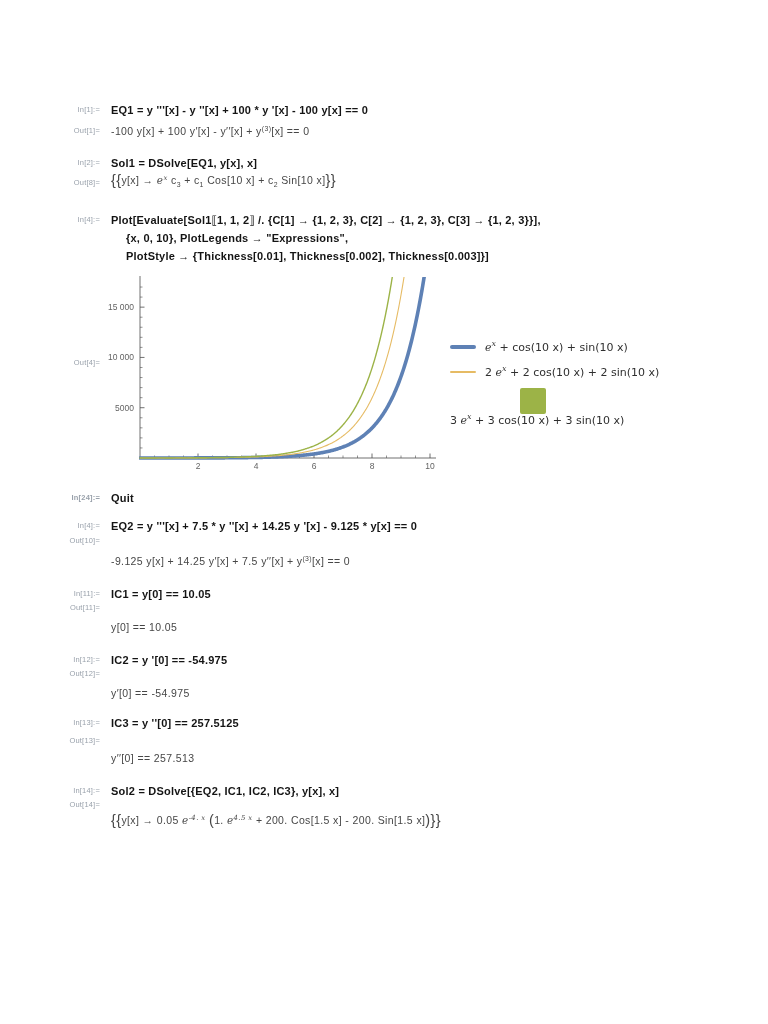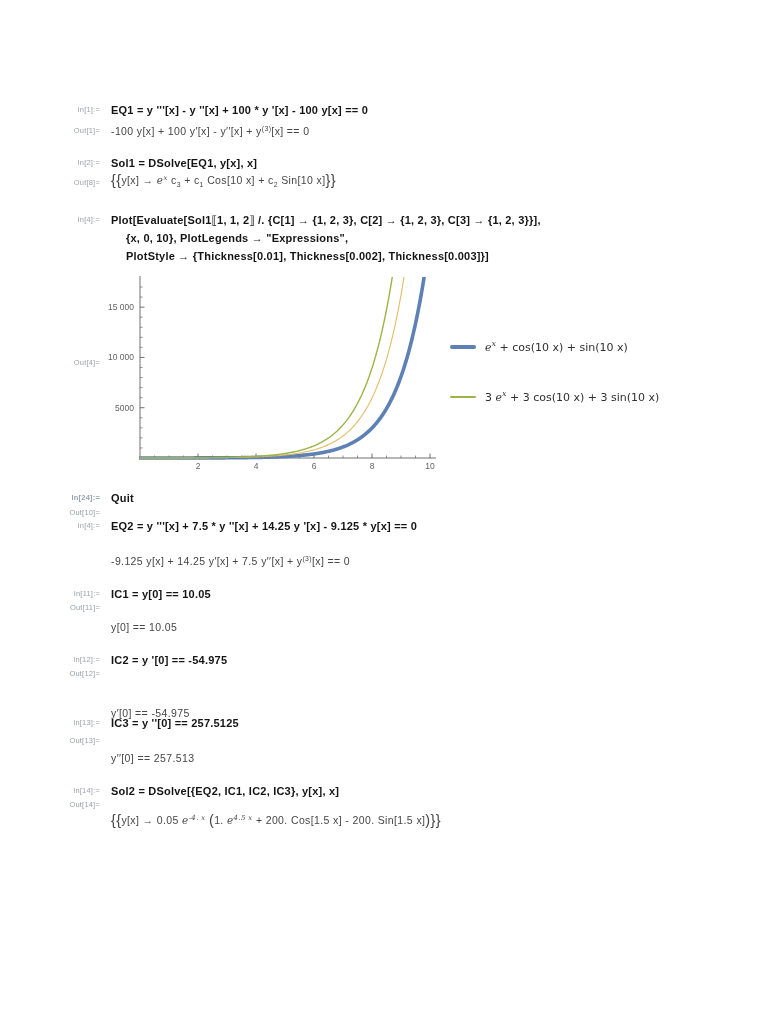--- a/index.html
+++ b/index.html
@@ -37,30 +37,30 @@
       <div class="cell-content input" style="top: 154px;"><div class="code-line"><span class="sg-t">Sol1 = DSolve[EQ1, y[x], x]</span></div></div>
       <div class="cell-label" style="top: 178px;">Out[8]=</div>
       <div class="cell-content output" style="top: 172px;"><div class="code-line"><span class="sg-big">{{</span><span class="sg-t">y[x] → </span><span class="sg-i">e</span><sup class="sg-isup">x</sup><span class="sg-t"> c</span><sub class="sg-sub">3</sub><span class="sg-t"> + c</span><sub class="sg-sub">1</sub><span class="sg-t"> Cos[10 x] + c</span><sub class="sg-sub">2</sub><span class="sg-t"> Sin[10 x]</span><span class="sg-big">}}</span></div></div>
       <div class="cell-label" style="top: 215px;">In[4]:=</div>
       <div class="cell-content input" style="top: 211px;"><div class="code-line"><span class="sg-t">Plot[Evaluate[Sol1⟦1, 1, 2⟧ /. {C[1] → {1, 2, 3}, C[2] → {1, 2, 3}, C[3] → {1, 2, 3}}],</span></div><div class="code-line indent"><span class="sg-t">{x, 0, 10}, PlotLegends → "Expressions",</span></div><div class="code-line indent"><span class="sg-t">PlotStyle → {Thickness[0.01], Thickness[0.002], Thickness[0.003]}]</span></div></div>
       <div class="cell-label" style="top: 358px; text-align: right;">Out[4]=</div>
       <div class="cell-label" style="top: 493px; font-weight: bold;">In[24]:=</div>
       <div class="cell-content input" style="top: 489px;"><div class="code-line"><span class="sg-t">Quit</span></div></div>
       <div class="cell-label" style="top: 521px;">In[4]:=</div>
       <div class="cell-content input" style="top: 517px;"><div class="code-line"><span class="sg-t">EQ2 = y '''[x] + 7.5 * y ''[x] + 14.25 y '[x] - 9.125 * y[x] == 0</span></div></div>
-      <div class="cell-label" style="top: 508px;">Out[10]=</div>
+      <div class="cell-label" style="top: 536px;">Out[10]=</div>
       <div class="cell-content output" style="top: 553px;"><div class="code-line"><span class="sg-t">-9.125 y[x] + 14.25 y′[x] + 7.5 y′′[x] + y</span><sup class="sg-sup">(3)</sup><span class="sg-t">[x] == 0</span></div></div>
       <div class="cell-label" style="top: 589px;">In[11]:=</div>
       <div class="cell-content input" style="top: 585px;"><div class="code-line"><span class="sg-t">IC1 = y[0] == 10.05</span></div></div>
       <div class="cell-label" style="top: 603px;">Out[11]=</div>
       <div class="cell-content output" style="top: 619px;"><div class="code-line"><span class="sg-t">y[0] == 10.05</span></div></div>
       <div class="cell-label" style="top: 655px;">In[12]:=</div>
       <div class="cell-content input" style="top: 651px;"><div class="code-line"><span class="sg-t">IC2 = y '[0] == -54.975</span></div></div>
       <div class="cell-label" style="top: 669px;">Out[12]=</div>
-      <div class="cell-content output" style="top: 685px; margin-top: 20px;"><div class="code-line"><span class="sg-t">y′[0] == -54.975</span></div></div>
+      <div class="cell-content output" style="top: 685px;"><div class="code-line"><span class="sg-t">y′[0] == -54.975</span></div></div>
       <div class="cell-label" style="top: 718px;">In[13]:=</div>
       <div class="cell-content input" style="top: 714px;"><div class="code-line"><span class="sg-t">IC3 = y ''[0] == 257.5125</span></div></div>
       <div class="cell-label" style="top: 736px;">Out[13]=</div>
       <div class="cell-content output" style="top: 750px;"><div class="code-line"><span class="sg-t">y′′[0] == 257.513</span></div></div>
       <div class="cell-label" style="top: 786px;">In[14]:=</div>
       <div class="cell-content input" style="top: 782px;"><div class="code-line"><span class="sg-t">Sol2 = DSolve[{EQ2, IC1, IC2, IC3}, y[x], x]</span></div></div>
       <div class="cell-label" style="top: 800px;">Out[14]=</div>
       <div class="cell-content output" style="top: 812px;"><div class="code-line"><span class="sg-big">{{</span><span class="sg-t">y[x] → 0.05 </span><span class="sg-i">e</span><sup class="sg-isup">-4. x</sup><span class="sg-t"> </span><span class="sg-big">(</span><span class="sg-t">1. </span><span class="sg-i">e</span><sup class="sg-isup">4.5 x</sup><span class="sg-t"> + 200. Cos[1.5 x] - 200. Sin[1.5 x]</span><span class="sg-big">)</span><span class="sg-big">}}</span></div></div>
     </div>
 <div id="plot-wrap"><svg width="360" height="205">
@@ -118,17 +118,21 @@
         <g clip-path="url(#plotclip)">
           <path d="M50.00 184.98 L50.58 184.98 L51.16 184.98 L51.74 184.98 L52.32 184.97 L52.90 184.97 L53.48 184.98 L54.06 184.98 L54.64 184.98 L55.22 184.98 L55.80 184.98 L56.38 184.99 L56.96 184.99 L57.54 184.99 L58.12 184.99 L58.70 184.99 L59.28 185.00 L59.86 185.00 L60.44 185.00 L61.02 185.00 L61.60 185.00 L62.18 185.00 L62.76 185.00 L63.34 185.00 L63.92 184.99 L64.50 184.99 L65.08 184.99 L65.66 184.98 L66.24 184.98 L66.82 184.98 L67.40 184.97 L67.98 184.97 L68.56 184.97 L69.14 184.97 L69.72 184.97 L70.30 184.97 L70.88 184.97 L71.46 184.97 L72.04 184.97 L72.62 184.97 L73.20 184.97 L73.78 184.97 L74.36 184.97 L74.94 184.98 L75.52 184.98 L76.10 184.98 L76.68 184.98 L77.26 184.98 L77.84 184.99 L78.42 184.99 L79.00 184.99 L79.58 184.99 L80.16 184.99 L80.74 184.98 L81.32 184.98 L81.90 184.98 L82.48 184.98 L83.06 184.97 L83.64 184.97 L84.22 184.97 L84.80 184.96 L85.38 184.96 L85.96 184.96 L86.54 184.95 L87.12 184.95 L87.70 184.95 L88.28 184.95 L88.86 184.95 L89.44 184.95 L90.02 184.95 L90.60 184.95 L91.18 184.95 L91.76 184.95 L92.34 184.95 L92.92 184.95 L93.50 184.96 L94.08 184.96 L94.66 184.96 L95.24 184.96 L95.82 184.96 L96.40 184.96 L96.98 184.96 L97.56 184.96 L98.14 184.96 L98.72 184.96 L99.30 184.96 L99.88 184.95 L100.46 184.95 L101.04 184.95 L101.62 184.94 L102.20 184.94 L102.78 184.94 L103.36 184.93 L103.94 184.93 L104.52 184.92 L105.10 184.92 L105.68 184.92 L106.26 184.92 L106.84 184.91 L107.42 184.91 L108.00 184.91 L108.58 184.91 L109.16 184.91 L109.74 184.91 L110.32 184.91 L110.90 184.91 L111.48 184.92 L112.06 184.92 L112.64 184.92 L113.22 184.92 L113.80 184.92 L114.38 184.92 L114.96 184.92 L115.54 184.92 L116.12 184.92 L116.70 184.91 L117.28 184.91 L117.86 184.91 L118.44 184.90 L119.02 184.90 L119.60 184.89 L120.18 184.89 L120.76 184.88 L121.34 184.88 L121.92 184.87 L122.50 184.87 L123.08 184.86 L123.66 184.86 L124.24 184.86 L124.82 184.85 L125.40 184.85 L125.98 184.85 L126.56 184.85 L127.14 184.85 L127.72 184.84 L128.30 184.84 L128.88 184.84 L129.46 184.84 L130.04 184.84 L130.62 184.84 L131.20 184.84 L131.78 184.84 L132.36 184.84 L132.94 184.84 L133.52 184.83 L134.10 184.83 L134.68 184.83 L135.26 184.82 L135.84 184.82 L136.42 184.81 L137.00 184.81 L137.58 184.80 L138.16 184.79 L138.74 184.79 L139.32 184.78 L139.90 184.77 L140.48 184.76 L141.06 184.76 L141.64 184.75 L142.22 184.75 L142.80 184.74 L143.38 184.73 L143.96 184.73 L144.54 184.72 L145.12 184.72 L145.70 184.72 L146.28 184.71 L146.86 184.71 L147.44 184.71 L148.02 184.71 L148.60 184.70 L149.18 184.70 L149.76 184.69 L150.34 184.69 L150.92 184.69 L151.50 184.68 L152.08 184.67 L152.66 184.67 L153.24 184.66 L153.82 184.65 L154.40 184.64 L154.98 184.63 L155.56 184.62 L156.14 184.61 L156.72 184.60 L157.30 184.59 L157.88 184.58 L158.46 184.57 L159.04 184.56 L159.62 184.55 L160.20 184.54 L160.78 184.53 L161.36 184.52 L161.94 184.51 L162.52 184.50 L163.10 184.49 L163.68 184.48 L164.26 184.47 L164.84 184.47 L165.42 184.46 L166.00 184.45 L166.58 184.44 L167.16 184.43 L167.74 184.42 L168.32 184.41 L168.90 184.40 L169.48 184.39 L170.06 184.38 L170.64 184.37 L171.22 184.36 L171.80 184.34 L172.38 184.33 L172.96 184.31 L173.54 184.30 L174.12 184.28 L174.70 184.26 L175.28 184.24 L175.86 184.23 L176.44 184.21 L177.02 184.19 L177.60 184.17 L178.18 184.15 L178.76 184.13 L179.34 184.12 L179.92 184.10 L180.50 184.08 L181.08 184.06 L181.66 184.05 L182.24 184.03 L182.82 184.01 L183.40 183.99 L183.98 183.98 L184.56 183.96 L185.14 183.94 L185.72 183.92 L186.30 183.90 L186.88 183.88 L187.46 183.86 L188.04 183.84 L188.62 183.82 L189.20 183.79 L189.78 183.77 L190.36 183.74 L190.94 183.71 L191.52 183.69 L192.10 183.66 L192.68 183.63 L193.26 183.60 L193.84 183.56 L194.42 183.53 L195.00 183.50 L195.58 183.47 L196.16 183.44 L196.74 183.40 L197.32 183.37 L197.90 183.34 L198.48 183.30 L199.06 183.27 L199.64 183.24 L200.22 183.20 L200.80 183.17 L201.38 183.13 L201.96 183.10 L202.54 183.06 L203.12 183.03 L203.70 182.99 L204.28 182.95 L204.86 182.91 L205.44 182.87 L206.02 182.83 L206.60 182.79 L207.18 182.74 L207.76 182.70 L208.34 182.65 L208.92 182.60 L209.50 182.55 L210.08 182.50 L210.66 182.44 L211.24 182.39 L211.82 182.33 L212.40 182.28 L212.98 182.22 L213.56 182.16 L214.14 182.10 L214.72 182.04 L215.30 181.98 L215.88 181.92 L216.46 181.86 L217.04 181.79 L217.62 181.73 L218.20 181.67 L218.78 181.60 L219.36 181.54 L219.94 181.47 L220.52 181.40 L221.10 181.33 L221.68 181.26 L222.26 181.19 L222.84 181.11 L223.42 181.03 L224.00 180.96 L224.58 180.87 L225.16 180.79 L225.74 180.71 L226.32 180.62 L226.90 180.53 L227.48 180.44 L228.06 180.34 L228.64 180.24 L229.22 180.15 L229.80 180.05 L230.38 179.94 L230.96 179.84 L231.54 179.73 L232.12 179.62 L232.70 179.51 L233.28 179.40 L233.86 179.29 L234.44 179.17 L235.02 179.05 L235.60 178.93 L236.18 178.81 L236.76 178.69 L237.34 178.57 L237.92 178.44 L238.50 178.31 L239.08 178.18 L239.66 178.04 L240.24 177.90 L240.82 177.76 L241.40 177.62 L241.98 177.47 L242.56 177.32 L243.14 177.16 L243.72 177.01 L244.30 176.84 L244.88 176.68 L245.46 176.51 L246.04 176.33 L246.62 176.16 L247.20 175.98 L247.78 175.79 L248.36 175.60 L248.94 175.41 L249.52 175.21 L250.10 175.01 L250.68 174.81 L251.26 174.60 L251.84 174.39 L252.42 174.18 L253.00 173.96 L253.58 173.73 L254.16 173.51 L254.74 173.28 L255.32 173.04 L255.90 172.81 L256.48 172.56 L257.06 172.31 L257.64 172.06 L258.22 171.80 L258.80 171.54 L259.38 171.27 L259.96 170.99 L260.54 170.71 L261.12 170.42 L261.70 170.13 L262.28 169.83 L262.86 169.52 L263.44 169.20 L264.02 168.88 L264.60 168.56 L265.18 168.22 L265.76 167.88 L266.34 167.53 L266.92 167.17 L267.50 166.81 L268.08 166.44 L268.66 166.06 L269.24 165.68 L269.82 165.29 L270.40 164.89 L270.98 164.48 L271.56 164.07 L272.14 163.65 L272.72 163.22 L273.30 162.78 L273.88 162.33 L274.46 161.88 L275.04 161.42 L275.62 160.94 L276.20 160.46 L276.78 159.97 L277.36 159.46 L277.94 158.95 L278.52 158.42 L279.10 157.89 L279.68 157.34 L280.26 156.78 L280.84 156.21 L281.42 155.63 L282.00 155.03 L282.58 154.42 L283.16 153.80 L283.74 153.17 L284.32 152.53 L284.90 151.87 L285.48 151.19 L286.06 150.51 L286.64 149.81 L287.22 149.10 L287.80 148.37 L288.38 147.63 L288.96 146.88 L289.54 146.11 L290.12 145.32 L290.70 144.52 L291.28 143.70 L291.86 142.87 L292.44 142.02 L293.02 141.16 L293.60 140.28 L294.18 139.38 L294.76 138.46 L295.34 137.52 L295.92 136.56 L296.50 135.58 L297.08 134.59 L297.66 133.57 L298.24 132.53 L298.82 131.47 L299.40 130.39 L299.98 129.28 L300.56 128.16 L301.14 127.00 L301.72 125.83 L302.30 124.63 L302.88 123.41 L303.46 122.16 L304.04 120.89 L304.62 119.59 L305.20 118.27 L305.78 116.92 L306.36 115.54 L306.94 114.14 L307.52 112.71 L308.10 111.25 L308.68 109.76 L309.26 108.24 L309.84 106.69 L310.42 105.12 L311.00 103.50 L311.58 101.86 L312.16 100.18 L312.74 98.47 L313.32 96.73 L313.90 94.95 L314.48 93.13 L315.06 91.28 L315.64 89.38 L316.22 87.45 L316.80 85.48 L317.38 83.47 L317.96 81.42 L318.54 79.32 L319.12 77.19 L319.70 75.00 L320.28 72.78 L320.86 70.51 L321.44 68.19 L322.02 65.83 L322.60 63.42 L323.18 60.96 L323.76 58.46 L324.34 55.90 L324.92 53.29 L325.50 50.63 L326.08 47.92 L326.66 45.15 L327.24 42.32 L327.82 39.44 L328.40 36.51 L328.98 33.51 L329.56 30.45 L330.14 27.33 L330.72 24.15 L331.30 20.90 L331.88 17.59 L332.46 14.21 L333.04 10.76 L333.62 7.24 L334.20 3.65 L334.78 -0.01 L335.36 -3.75 L335.94 -7.56 L336.52 -11.46 L337.10 -15.43 L337.68 -19.48 L338.26 -23.61 L338.84 -27.83 L339.42 -32.13 L340.00 -36.52" fill="none" stroke="#5e81b5" stroke-width="3.6" stroke-linecap="round" stroke-linejoin="round"></path>
           <path d="M50.00 184.96 L50.58 184.96 L51.16 184.95 L51.74 184.95 L52.32 184.95 L52.90 184.95 L53.48 184.95 L54.06 184.95 L54.64 184.96 L55.22 184.96 L55.80 184.97 L56.38 184.97 L56.96 184.98 L57.54 184.98 L58.12 184.99 L58.70 184.99 L59.28 184.99 L59.86 185.00 L60.44 185.00 L61.02 185.00 L61.60 185.00 L62.18 185.00 L62.76 184.99 L63.34 184.99 L63.92 184.99 L64.50 184.98 L65.08 184.97 L65.66 184.97 L66.24 184.96 L66.82 184.96 L67.40 184.95 L67.98 184.94 L68.56 184.94 L69.14 184.94 L69.72 184.93 L70.30 184.93 L70.88 184.93 L71.46 184.93 L72.04 184.93 L72.62 184.93 L73.20 184.94 L73.78 184.94 L74.36 184.95 L74.94 184.95 L75.52 184.96 L76.10 184.96 L76.68 184.96 L77.26 184.97 L77.84 184.97 L78.42 184.97 L79.00 184.97 L79.58 184.97 L80.16 184.97 L80.74 184.97 L81.32 184.96 L81.90 184.96 L82.48 184.95 L83.06 184.95 L83.64 184.94 L84.22 184.93 L84.80 184.93 L85.38 184.92 L85.96 184.91 L86.54 184.91 L87.12 184.90 L87.70 184.90 L88.28 184.90 L88.86 184.89 L89.44 184.89 L90.02 184.89 L90.60 184.90 L91.18 184.90 L91.76 184.90 L92.34 184.90 L92.92 184.91 L93.50 184.91 L94.08 184.92 L94.66 184.92 L95.24 184.92 L95.82 184.92 L96.40 184.93 L96.98 184.93 L97.56 184.92 L98.14 184.92 L98.72 184.92 L99.30 184.91 L99.88 184.91 L100.46 184.90 L101.04 184.90 L101.62 184.89 L102.20 184.88 L102.78 184.87 L103.36 184.86 L103.94 184.86 L104.52 184.85 L105.10 184.84 L105.68 184.84 L106.26 184.83 L106.84 184.83 L107.42 184.83 L108.00 184.82 L108.58 184.82 L109.16 184.82 L109.74 184.83 L110.32 184.83 L110.90 184.83 L111.48 184.83 L112.06 184.83 L112.64 184.84 L113.22 184.84 L113.80 184.84 L114.38 184.84 L114.96 184.84 L115.54 184.84 L116.12 184.83 L116.70 184.83 L117.28 184.82 L117.86 184.81 L118.44 184.81 L119.02 184.80 L119.60 184.79 L120.18 184.78 L120.76 184.77 L121.34 184.76 L121.92 184.75 L122.50 184.74 L123.08 184.73 L123.66 184.72 L124.24 184.71 L124.82 184.71 L125.40 184.70 L125.98 184.70 L126.56 184.69 L127.14 184.69 L127.72 184.69 L128.30 184.69 L128.88 184.69 L129.46 184.69 L130.04 184.69 L130.62 184.68 L131.20 184.68 L131.78 184.68 L132.36 184.68 L132.94 184.67 L133.52 184.67 L134.10 184.66 L134.68 184.66 L135.26 184.65 L135.84 184.64 L136.42 184.63 L137.00 184.61 L137.58 184.60 L138.16 184.59 L138.74 184.57 L139.32 184.56 L139.90 184.54 L140.48 184.53 L141.06 184.52 L141.64 184.50 L142.22 184.49 L142.80 184.48 L143.38 184.47 L143.96 184.46 L144.54 184.45 L145.12 184.44 L145.70 184.43 L146.28 184.43 L146.86 184.42 L147.44 184.42 L148.02 184.41 L148.60 184.40 L149.18 184.40 L149.76 184.39 L150.34 184.38 L150.92 184.37 L151.50 184.36 L152.08 184.35 L152.66 184.34 L153.24 184.32 L153.82 184.30 L154.40 184.29 L154.98 184.27 L155.56 184.25 L156.14 184.23 L156.72 184.21 L157.30 184.18 L157.88 184.16 L158.46 184.14 L159.04 184.12 L159.62 184.10 L160.20 184.08 L160.78 184.06 L161.36 184.04 L161.94 184.02 L162.52 184.00 L163.10 183.98 L163.68 183.96 L164.26 183.95 L164.84 183.93 L165.42 183.92 L166.00 183.90 L166.58 183.88 L167.16 183.87 L167.74 183.85 L168.32 183.83 L168.90 183.81 L169.48 183.79 L170.06 183.76 L170.64 183.74 L171.22 183.71 L171.80 183.69 L172.38 183.66 L172.96 183.62 L173.54 183.59 L174.12 183.56 L174.70 183.52 L175.28 183.49 L175.86 183.45 L176.44 183.41 L177.02 183.38 L177.60 183.34 L178.18 183.30 L178.76 183.27 L179.34 183.23 L179.92 183.20 L180.50 183.16 L181.08 183.13 L181.66 183.09 L182.24 183.06 L182.82 183.02 L183.40 182.99 L183.98 182.95 L184.56 182.92 L185.14 182.88 L185.72 182.85 L186.30 182.81 L186.88 182.77 L187.46 182.72 L188.04 182.68 L188.62 182.63 L189.20 182.58 L189.78 182.53 L190.36 182.48 L190.94 182.43 L191.52 182.37 L192.10 182.31 L192.68 182.25 L193.26 182.19 L193.84 182.13 L194.42 182.07 L195.00 182.00 L195.58 181.94 L196.16 181.87 L196.74 181.80 L197.32 181.74 L197.90 181.67 L198.48 181.61 L199.06 181.54 L199.64 181.47 L200.22 181.41 L200.80 181.34 L201.38 181.27 L201.96 181.20 L202.54 181.13 L203.12 181.06 L203.70 180.98 L204.28 180.90 L204.86 180.83 L205.44 180.74 L206.02 180.66 L206.60 180.57 L207.18 180.49 L207.76 180.39 L208.34 180.30 L208.92 180.20 L209.50 180.10 L210.08 179.99 L210.66 179.89 L211.24 179.78 L211.82 179.67 L212.40 179.55 L212.98 179.44 L213.56 179.32 L214.14 179.20 L214.72 179.08 L215.30 178.96 L215.88 178.84 L216.46 178.71 L217.04 178.59 L217.62 178.46 L218.20 178.33 L218.78 178.20 L219.36 178.07 L219.94 177.94 L220.52 177.80 L221.10 177.66 L221.68 177.52 L222.26 177.37 L222.84 177.22 L223.42 177.07 L224.00 176.91 L224.58 176.75 L225.16 176.58 L225.74 176.41 L226.32 176.24 L226.90 176.06 L227.48 175.87 L228.06 175.68 L228.64 175.49 L229.22 175.29 L229.80 175.09 L230.38 174.88 L230.96 174.67 L231.54 174.46 L232.12 174.24 L232.70 174.02 L233.28 173.80 L233.86 173.57 L234.44 173.34 L235.02 173.11 L235.60 172.87 L236.18 172.63 L236.76 172.38 L237.34 172.13 L237.92 171.88 L238.50 171.62 L239.08 171.35 L239.66 171.08 L240.24 170.81 L240.82 170.52 L241.40 170.24 L241.98 169.94 L242.56 169.64 L243.14 169.33 L243.72 169.01 L244.30 168.69 L244.88 168.36 L245.46 168.02 L246.04 167.67 L246.62 167.31 L247.20 166.95 L247.78 166.58 L248.36 166.20 L248.94 165.82 L249.52 165.42 L250.10 165.02 L250.68 164.62 L251.26 164.20 L251.84 163.78 L252.42 163.35 L253.00 162.91 L253.58 162.47 L254.16 162.02 L254.74 161.56 L255.32 161.09 L255.90 160.61 L256.48 160.12 L257.06 159.63 L257.64 159.12 L258.22 158.60 L258.80 158.07 L259.38 157.53 L259.96 156.98 L260.54 156.42 L261.12 155.84 L261.70 155.25 L262.28 154.65 L262.86 154.04 L263.44 153.41 L264.02 152.77 L264.60 152.11 L265.18 151.44 L265.76 150.76 L266.34 150.06 L266.92 149.35 L267.50 148.62 L268.08 147.88 L268.66 147.13 L269.24 146.36 L269.82 145.58 L270.40 144.78 L270.98 143.97 L271.56 143.14 L272.14 142.30 L272.72 141.44 L273.30 140.56 L273.88 139.67 L274.46 138.76 L275.04 137.83 L275.62 136.88 L276.20 135.92 L276.78 134.93 L277.36 133.92 L277.94 132.90 L278.52 131.85 L279.10 130.77 L279.68 129.68 L280.26 128.56 L280.84 127.42 L281.42 126.25 L282.00 125.06 L282.58 123.85 L283.16 122.61 L283.74 121.34 L284.32 120.05 L284.90 118.73 L285.48 117.39 L286.06 116.02 L286.64 114.62 L287.22 113.20 L287.80 111.74 L288.38 110.26 L288.96 108.75 L289.54 107.21 L290.12 105.64 L290.70 104.04 L291.28 102.41 L291.86 100.75 L292.44 99.05 L293.02 97.32 L293.60 95.55 L294.18 93.75 L294.76 91.91 L295.34 90.04 L295.92 88.12 L296.50 86.17 L297.08 84.18 L297.66 82.14 L298.24 80.06 L298.82 77.94 L299.40 75.78 L299.98 73.57 L300.56 71.31 L301.14 69.01 L301.72 66.66 L302.30 64.26 L302.88 61.82 L303.46 59.33 L304.04 56.78 L304.62 54.19 L305.20 51.54 L305.78 48.84 L306.36 46.09 L306.94 43.28 L307.52 40.42 L308.10 37.50 L308.68 34.52 L309.26 31.49 L309.84 28.39 L310.42 25.23 L311.00 22.01 L311.58 18.72 L312.16 15.37 L312.74 11.95 L313.32 8.46 L313.90 4.89 L314.48 1.26 L315.06 -2.45 L315.64 -6.23 L316.22 -10.10 L316.80 -14.04 L317.38 -18.06 L317.96 -22.17 L318.54 -26.36 L319.12 -30.63 L319.70 -34.99 L320.28 -39.44 L320.86 -43.98" fill="none" stroke="#e6bb64" stroke-width="1.1" stroke-linecap="round" stroke-linejoin="round"></path>
           <path d="M50.00 184.94 L50.58 184.93 L51.16 184.93 L51.74 184.93 L52.32 184.92 L52.90 184.92 L53.48 184.93 L54.06 184.93 L54.64 184.94 L55.22 184.94 L55.80 184.95 L56.38 184.96 L56.96 184.96 L57.54 184.97 L58.12 184.98 L58.70 184.98 L59.28 184.99 L59.86 184.99 L60.44 185.00 L61.02 185.00 L61.60 185.00 L62.18 185.00 L62.76 184.99 L63.34 184.99 L63.92 184.98 L64.50 184.97 L65.08 184.96 L65.66 184.95 L66.24 184.94 L66.82 184.93 L67.40 184.92 L67.98 184.92 L68.56 184.91 L69.14 184.90 L69.72 184.90 L70.30 184.90 L70.88 184.90 L71.46 184.90 L72.04 184.90 L72.62 184.90 L73.20 184.91 L73.78 184.91 L74.36 184.92 L74.94 184.93 L75.52 184.93 L76.10 184.94 L76.68 184.95 L77.26 184.95 L77.84 184.96 L78.42 184.96 L79.00 184.96 L79.58 184.96 L80.16 184.96 L80.74 184.95 L81.32 184.95 L81.90 184.94 L82.48 184.93 L83.06 184.92 L83.64 184.91 L84.22 184.90 L84.80 184.89 L85.38 184.88 L85.96 184.87 L86.54 184.86 L87.12 184.86 L87.70 184.85 L88.28 184.84 L88.86 184.84 L89.44 184.84 L90.02 184.84 L90.60 184.84 L91.18 184.85 L91.76 184.85 L92.34 184.86 L92.92 184.86 L93.50 184.87 L94.08 184.87 L94.66 184.88 L95.24 184.88 L95.82 184.89 L96.40 184.89 L96.98 184.89 L97.56 184.89 L98.14 184.88 L98.72 184.88 L99.30 184.87 L99.88 184.86 L100.46 184.85 L101.04 184.84 L101.62 184.83 L102.20 184.82 L102.78 184.81 L103.36 184.80 L103.94 184.78 L104.52 184.77 L105.10 184.76 L105.68 184.76 L106.26 184.75 L106.84 184.74 L107.42 184.74 L108.00 184.74 L108.58 184.74 L109.16 184.74 L109.74 184.74 L110.32 184.74 L110.90 184.74 L111.48 184.75 L112.06 184.75 L112.64 184.75 L113.22 184.76 L113.80 184.76 L114.38 184.76 L114.96 184.76 L115.54 184.75 L116.12 184.75 L116.70 184.74 L117.28 184.73 L117.86 184.72 L118.44 184.71 L119.02 184.70 L119.60 184.68 L120.18 184.67 L120.76 184.65 L121.34 184.64 L121.92 184.62 L122.50 184.61 L123.08 184.59 L123.66 184.58 L124.24 184.57 L124.82 184.56 L125.40 184.55 L125.98 184.54 L126.56 184.54 L127.14 184.54 L127.72 184.53 L128.30 184.53 L128.88 184.53 L129.46 184.53 L130.04 184.53 L130.62 184.53 L131.20 184.52 L131.78 184.52 L132.36 184.52 L132.94 184.51 L133.52 184.50 L134.10 184.49 L134.68 184.48 L135.26 184.47 L135.84 184.45 L136.42 184.44 L137.00 184.42 L137.58 184.40 L138.16 184.38 L138.74 184.36 L139.32 184.34 L139.90 184.31 L140.48 184.29 L141.06 184.27 L141.64 184.25 L142.22 184.24 L142.80 184.22 L143.38 184.20 L143.96 184.19 L144.54 184.17 L145.12 184.16 L145.70 184.15 L146.28 184.14 L146.86 184.13 L147.44 184.12 L148.02 184.12 L148.60 184.11 L149.18 184.10 L149.76 184.08 L150.34 184.07 L150.92 184.06 L151.50 184.04 L152.08 184.02 L152.66 184.00 L153.24 183.98 L153.82 183.96 L154.40 183.93 L154.98 183.90 L155.56 183.87 L156.14 183.84 L156.72 183.81 L157.30 183.78 L157.88 183.74 L158.46 183.71 L159.04 183.68 L159.62 183.64 L160.20 183.61 L160.78 183.58 L161.36 183.55 L161.94 183.53 L162.52 183.50 L163.10 183.47 L163.68 183.45 L164.26 183.42 L164.84 183.40 L165.42 183.37 L166.00 183.35 L166.58 183.33 L167.16 183.30 L167.74 183.27 L168.32 183.24 L168.90 183.21 L169.48 183.18 L170.06 183.15 L170.64 183.11 L171.22 183.07 L171.80 183.03 L172.38 182.98 L172.96 182.94 L173.54 182.89 L174.12 182.84 L174.70 182.78 L175.28 182.73 L175.86 182.68 L176.44 182.62 L177.02 182.57 L177.60 182.51 L178.18 182.46 L178.76 182.40 L179.34 182.35 L179.92 182.30 L180.50 182.24 L181.08 182.19 L181.66 182.14 L182.24 182.09 L182.82 182.04 L183.40 181.98 L183.98 181.93 L184.56 181.88 L185.14 181.82 L185.72 181.77 L186.30 181.71 L186.88 181.65 L187.46 181.58 L188.04 181.52 L188.62 181.45 L189.20 181.38 L189.78 181.30 L190.36 181.22 L190.94 181.14 L191.52 181.06 L192.10 180.97 L192.68 180.88 L193.26 180.79 L193.84 180.69 L194.42 180.60 L195.00 180.50 L195.58 180.40 L196.16 180.31 L196.74 180.21 L197.32 180.11 L197.90 180.01 L198.48 179.91 L199.06 179.81 L199.64 179.71 L200.22 179.61 L200.80 179.51 L201.38 179.40 L201.96 179.30 L202.54 179.19 L203.12 179.08 L203.70 178.97 L204.28 178.86 L204.86 178.74 L205.44 178.62 L206.02 178.49 L206.60 178.36 L207.18 178.23 L207.76 178.09 L208.34 177.95 L208.92 177.80 L209.50 177.65 L210.08 177.49 L210.66 177.33 L211.24 177.17 L211.82 177.00 L212.40 176.83 L212.98 176.66 L213.56 176.48 L214.14 176.30 L214.72 176.12 L215.30 175.94 L215.88 175.76 L216.46 175.57 L217.04 175.38 L217.62 175.19 L218.20 175.00 L218.78 174.81 L219.36 174.61 L219.94 174.41 L220.52 174.20 L221.10 173.99 L221.68 173.78 L222.26 173.56 L222.84 173.33 L223.42 173.10 L224.00 172.87 L224.58 172.62 L225.16 172.37 L225.74 172.12 L226.32 171.86 L226.90 171.59 L227.48 171.31 L228.06 171.02 L228.64 170.73 L229.22 170.44 L229.80 170.14 L230.38 169.83 L230.96 169.51 L231.54 169.19 L232.12 168.87 L232.70 168.54 L233.28 168.20 L233.86 167.86 L234.44 167.51 L235.02 167.16 L235.60 166.80 L236.18 166.44 L236.76 166.07 L237.34 165.70 L237.92 165.31 L238.50 164.92 L239.08 164.53 L239.66 164.12 L240.24 163.71 L240.82 163.29 L241.40 162.85 L241.98 162.41 L242.56 161.96 L243.14 161.49 L243.72 161.02 L244.30 160.53 L244.88 160.03 L245.46 159.52 L246.04 159.00 L246.62 158.47 L247.20 157.93 L247.78 157.37 L248.36 156.80 L248.94 156.23 L249.52 155.64 L250.10 155.04 L250.68 154.43 L251.26 153.80 L251.84 153.17 L252.42 152.53 L253.00 151.87 L253.58 151.20 L254.16 150.53 L254.74 149.84 L255.32 149.13 L255.90 148.42 L256.48 147.68 L257.06 146.94 L257.64 146.18 L258.22 145.40 L258.80 144.61 L259.38 143.80 L259.96 142.97 L260.54 142.13 L261.12 141.26 L261.70 140.38 L262.28 139.48 L262.86 138.56 L263.44 137.61 L264.02 136.65 L264.60 135.67 L265.18 134.66 L265.76 133.64 L266.34 132.59 L266.92 131.52 L267.50 130.43 L268.08 129.32 L268.66 128.19 L269.24 127.04 L269.82 125.87 L270.40 124.67 L270.98 123.45 L271.56 122.21 L272.14 120.95 L272.72 119.66 L273.30 118.34 L273.88 117.00 L274.46 115.64 L275.04 114.25 L275.62 112.83 L276.20 111.38 L276.78 109.90 L277.36 108.39 L277.94 106.84 L278.52 105.27 L279.10 103.66 L279.68 102.02 L280.26 100.34 L280.84 98.63 L281.42 96.88 L282.00 95.10 L282.58 93.27 L283.16 91.41 L283.74 89.51 L284.32 87.58 L284.90 85.60 L285.48 83.58 L286.06 81.53 L286.64 79.43 L287.22 77.29 L287.80 75.11 L288.38 72.89 L288.96 70.63 L289.54 68.32 L290.12 65.96 L290.70 63.56 L291.28 61.11 L291.86 58.62 L292.44 56.07 L293.02 53.48 L293.60 50.83 L294.18 48.13 L294.76 45.37 L295.34 42.56 L295.92 39.68 L296.50 36.75 L297.08 33.76 L297.66 30.71 L298.24 27.59 L298.82 24.41 L299.40 21.16 L299.98 17.85 L300.56 14.47 L301.14 11.01 L301.72 7.49 L302.30 3.90 L302.88 0.23 L303.46 -3.51 L304.04 -7.33 L304.62 -11.22 L305.20 -15.19 L305.78 -19.24 L306.36 -23.37 L306.94 -27.58 L307.52 -31.87 L308.10 -36.25 L308.68 -40.72" fill="none" stroke="#9cb347" stroke-width="1.4" stroke-linecap="round" stroke-linejoin="round"></path>
         </g>
       </svg></div>
     <div class="legend-row" style="top: 338px;">
       <span class="legend-swatch" style="height: 4px; background: rgb(94, 129, 181);"></span>
       <span class="legend-label"><span class="sg-i">e</span><sup class="sg-isup">x</sup><span class="sg-t"> + cos(10 x) + sin(10 x)</span></span>
     </div>
-    <div class="legend-row" style="top: 388px;">
+    <div class="legend-row" style="top: 363px;">
+      <span class="legend-swatch" style="height: 1.6px; background: rgb(230, 187, 100);"></span>
+      <span class="legend-label"><span class="sg-t">2 </span><span class="sg-i">e</span><sup class="sg-isup">x</sup><span class="sg-t"> + 2 cos(10 x) + 2 sin(10 x)</span></span>
+    </div>
+    <div class="legend-row" style="top: 388px; flex-direction: column;">
       <span class="legend-swatch" style="height: 2.2px; background: rgb(156, 179, 71);"></span>
       <span class="legend-label"><span class="sg-t">3 </span><span class="sg-i">e</span><sup class="sg-isup">x</sup><span class="sg-t"> + 3 cos(10 x) + 3 sin(10 x)</span></span>
     </div>
   </div>
 
 </body></html>

